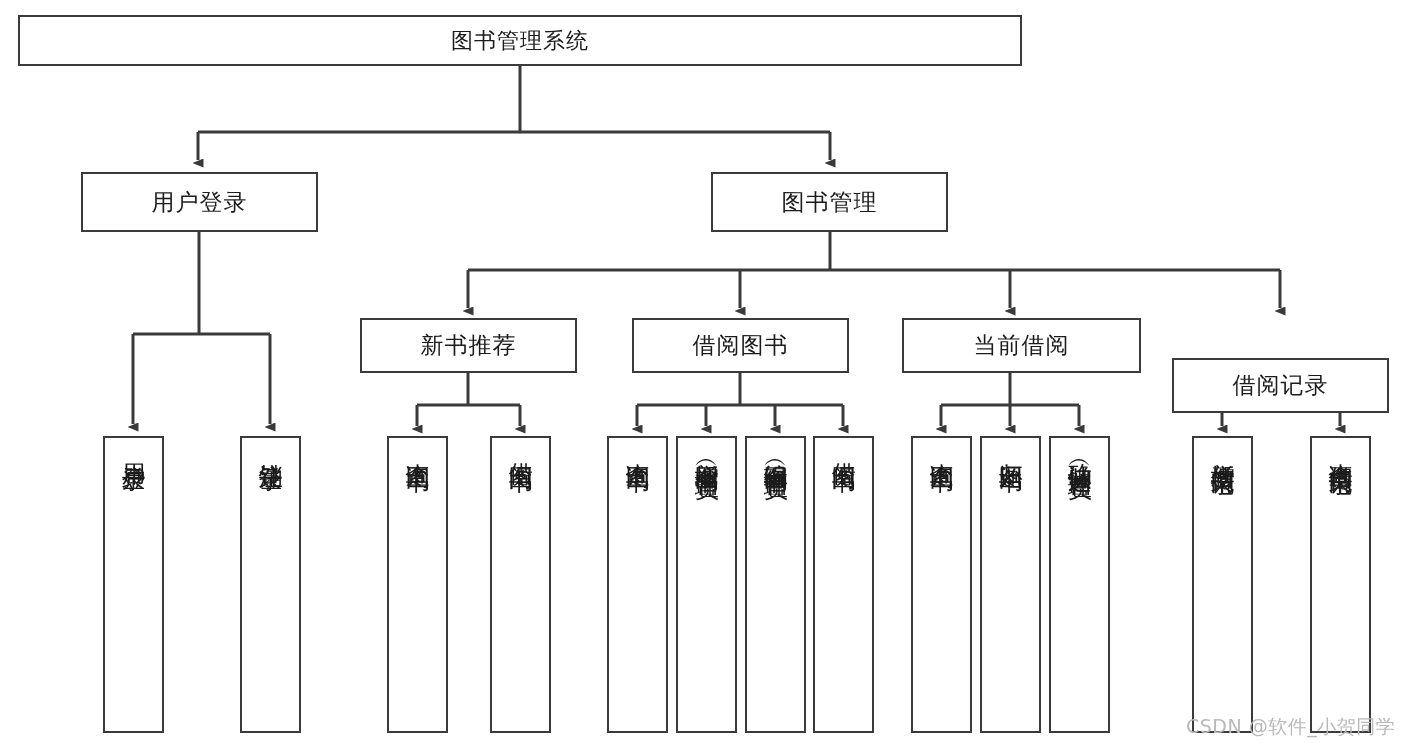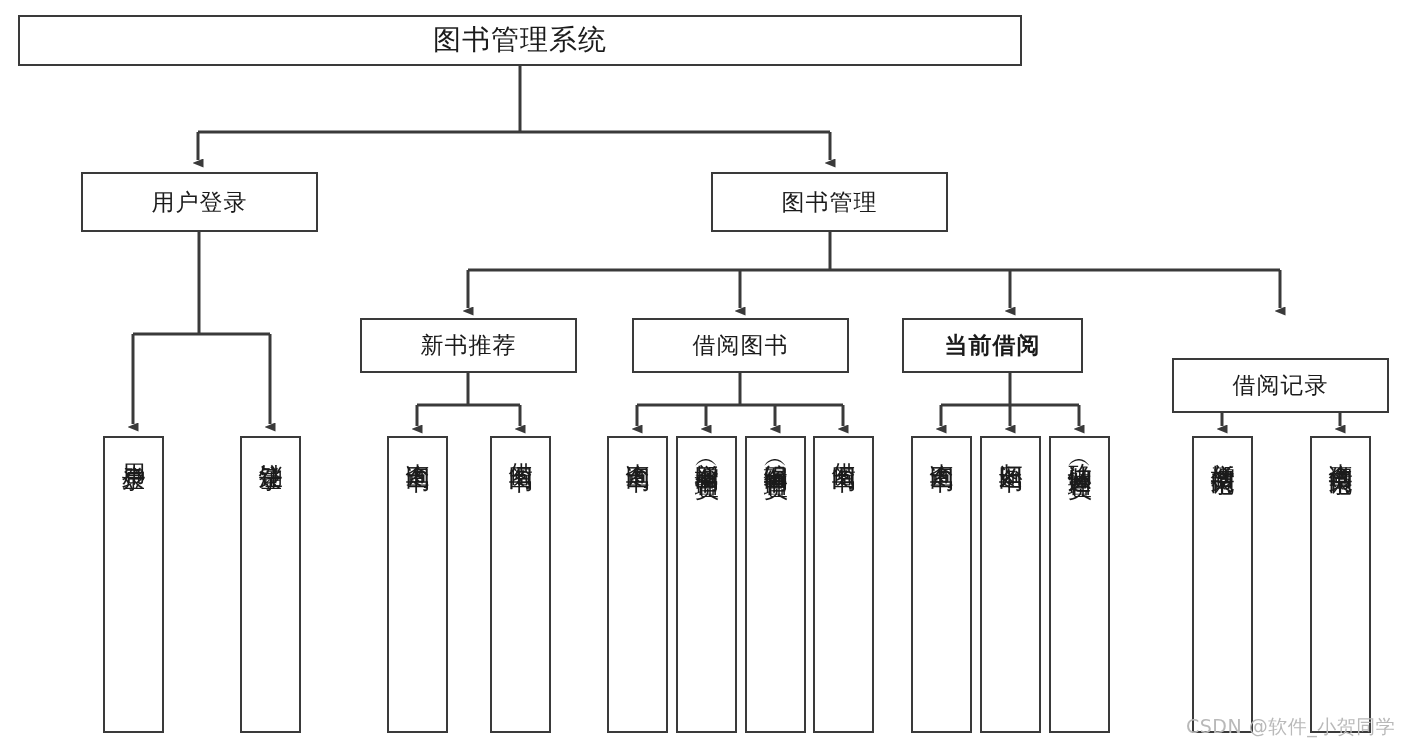--- a/index.html
+++ b/index.html
@@ -40,21 +40,21 @@
     z-index: 2;
   }
   .node-label {
     font-size: 23px;
     line-height: 1.15;
     letter-spacing: 1px;
     color: #1b1b1b;
     white-space: nowrap;
     text-align: center;
   }
-  .node.root .node-label { font-size: 28px; }
+  .node.root .node-label { font-size: 22px; }
   .node.leaf {
     align-items: flex-start;
     justify-content: center;
     padding-top: 6px;
   }
   .node.leaf .node-label {
     writing-mode: vertical-rl;
     text-orientation: upright;
     font-size: 24px;
     line-height: 1.02;
@@ -138,21 +138,21 @@
   <div class="node" style="left:360px; top:318px; width:217px; height:55px;">
     <span class="node-label">新书推荐</span>
   </div>
 
   <div class="node" style="left:711px; top:172px; width:237px; height:60px;">
     <span class="node-label">图书管理</span>
   </div>
   <div class="node" style="left:632px; top:318px; width:217px; height:55px;">
     <span class="node-label">借阅图书</span>
   </div>
-  <div class="node" style="left:902px; top:318px; width:181px; height:55px;font-weight:bold;">
+  <div class="node" style="left:902px; top:318px; width:239px; height:55px;">
     <span class="node-label">当前借阅</span>
   </div>
   <div class="node" style="left:1172px; top:318px; width:217px; height:55px;margin-top:40px;">
     <span class="node-label">借阅记录</span>
   </div>
 
   <div class="node leaf" style="left:103px; top:436px; width:61px; height:297px;">
     <span class="node-label">用户登录</span>
   </div>
   <div class="node leaf" style="left:240px; top:436px; width:61px; height:297px;">

